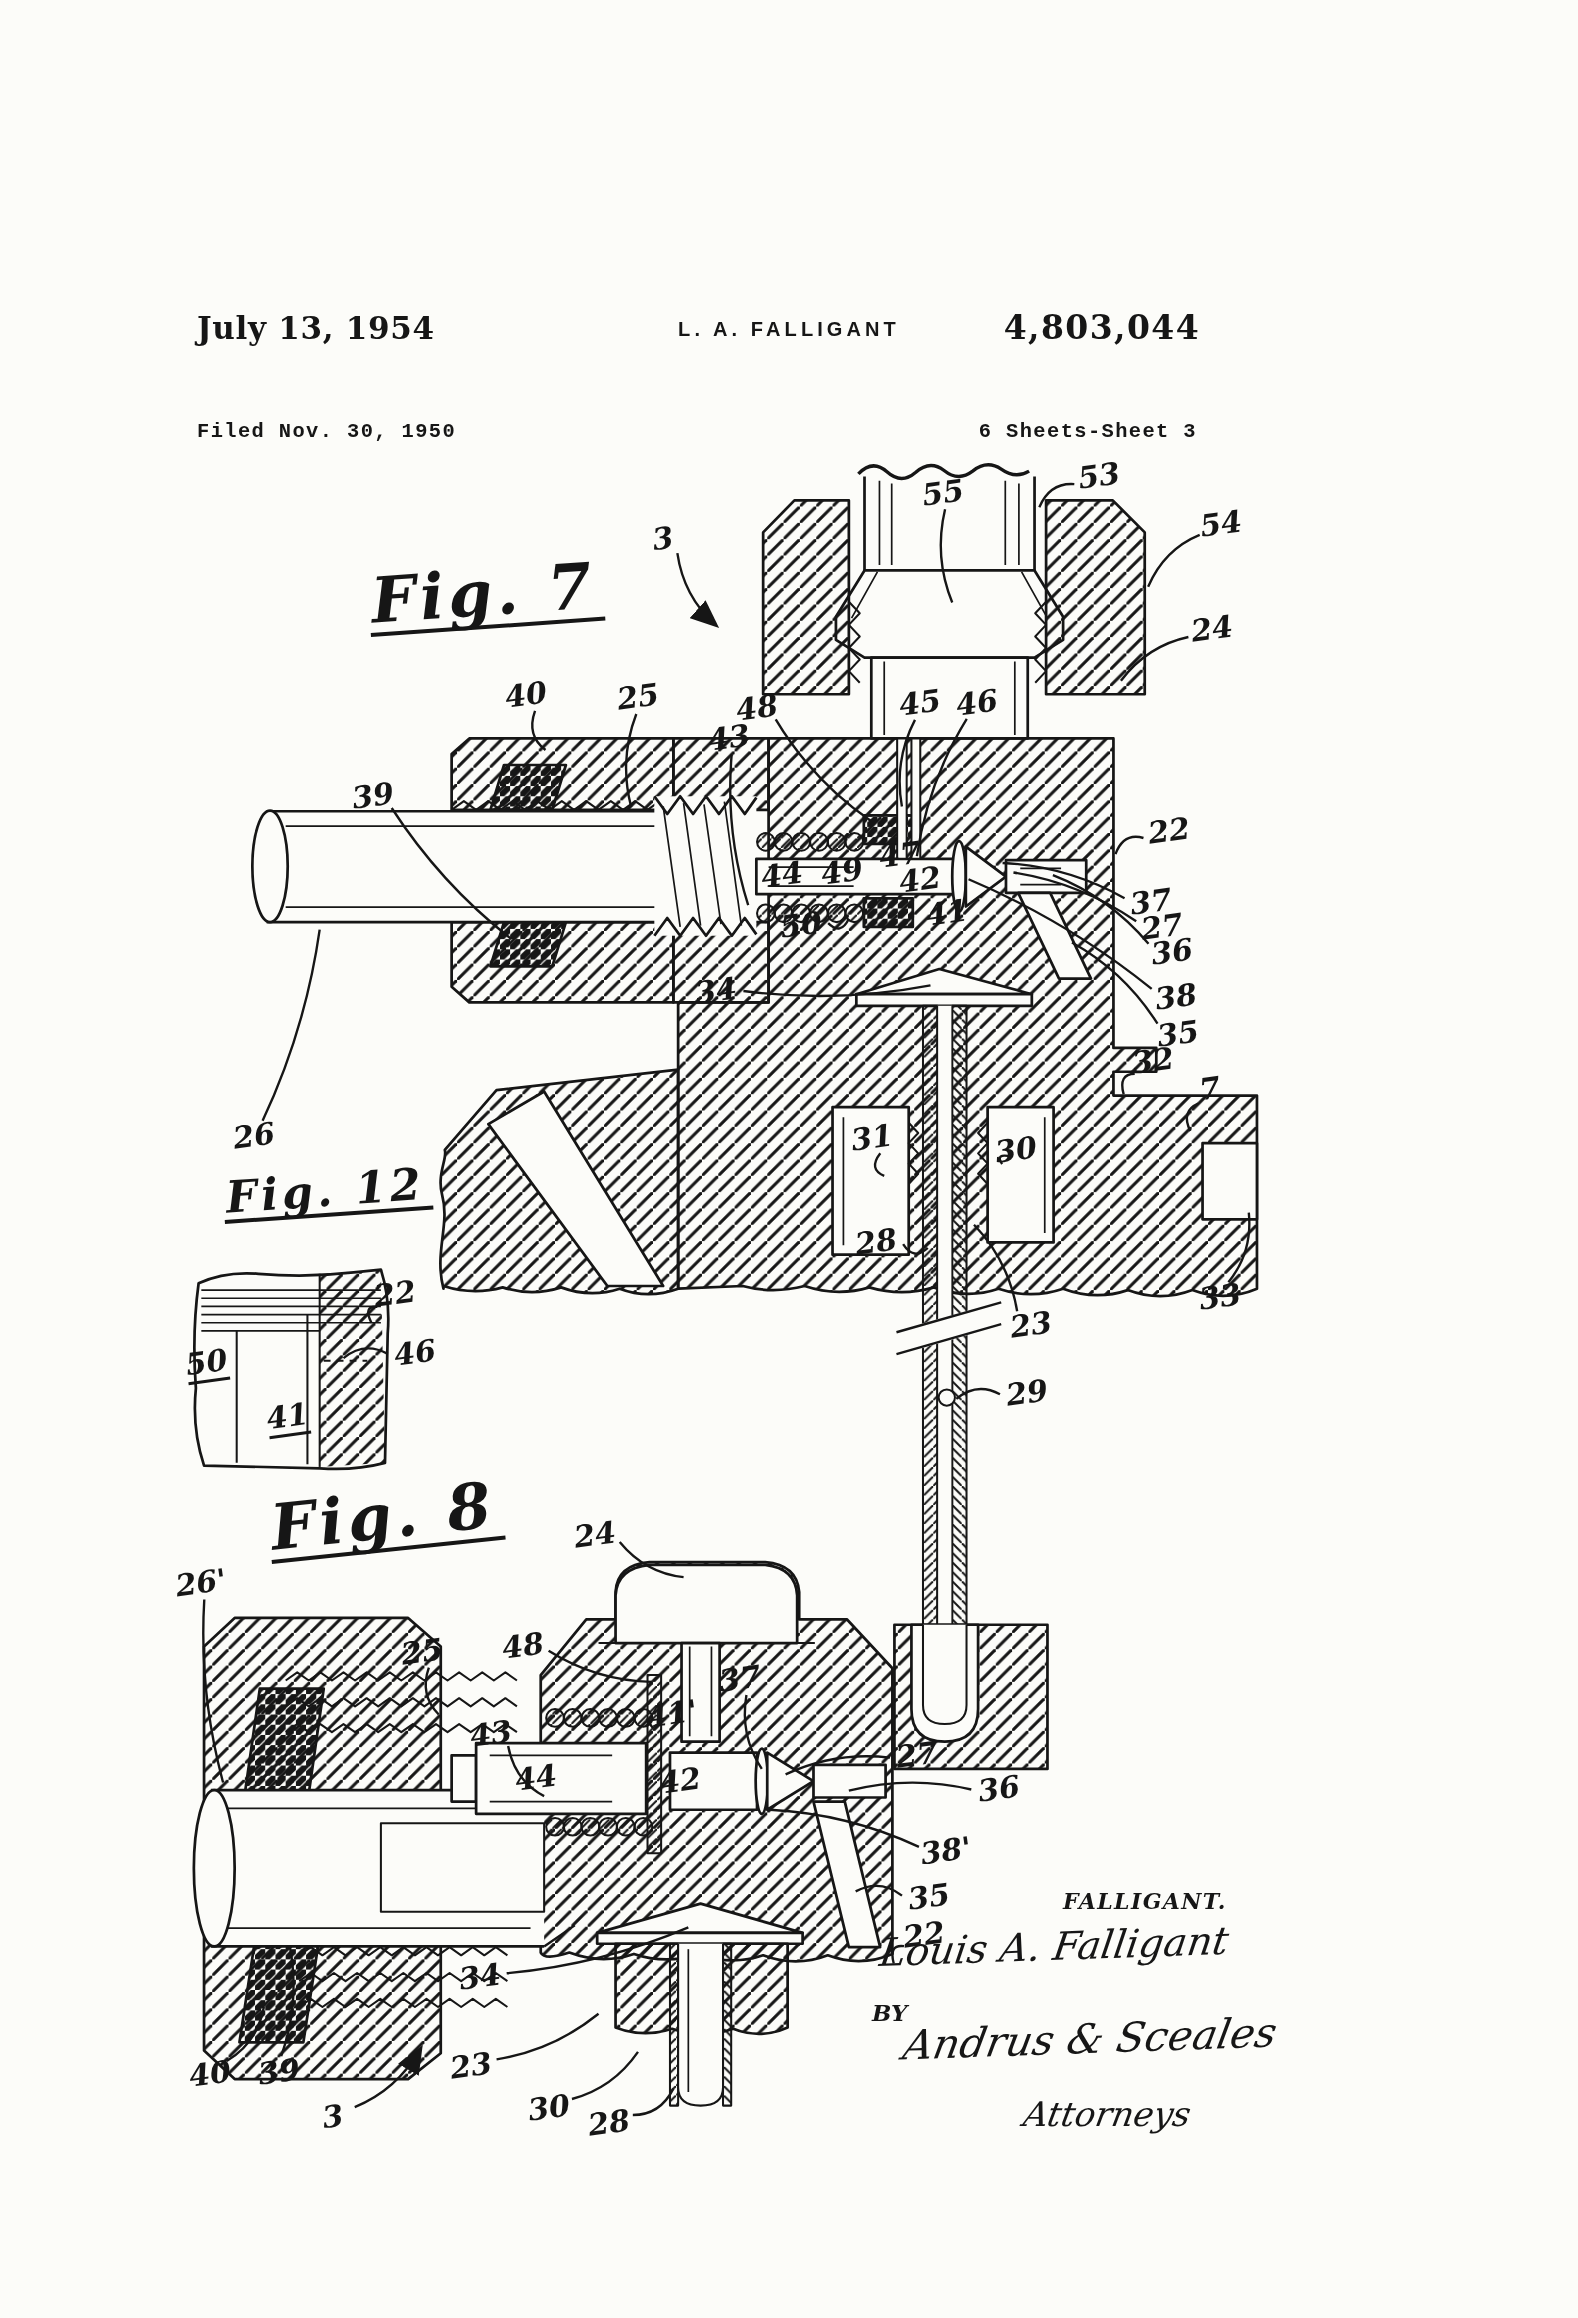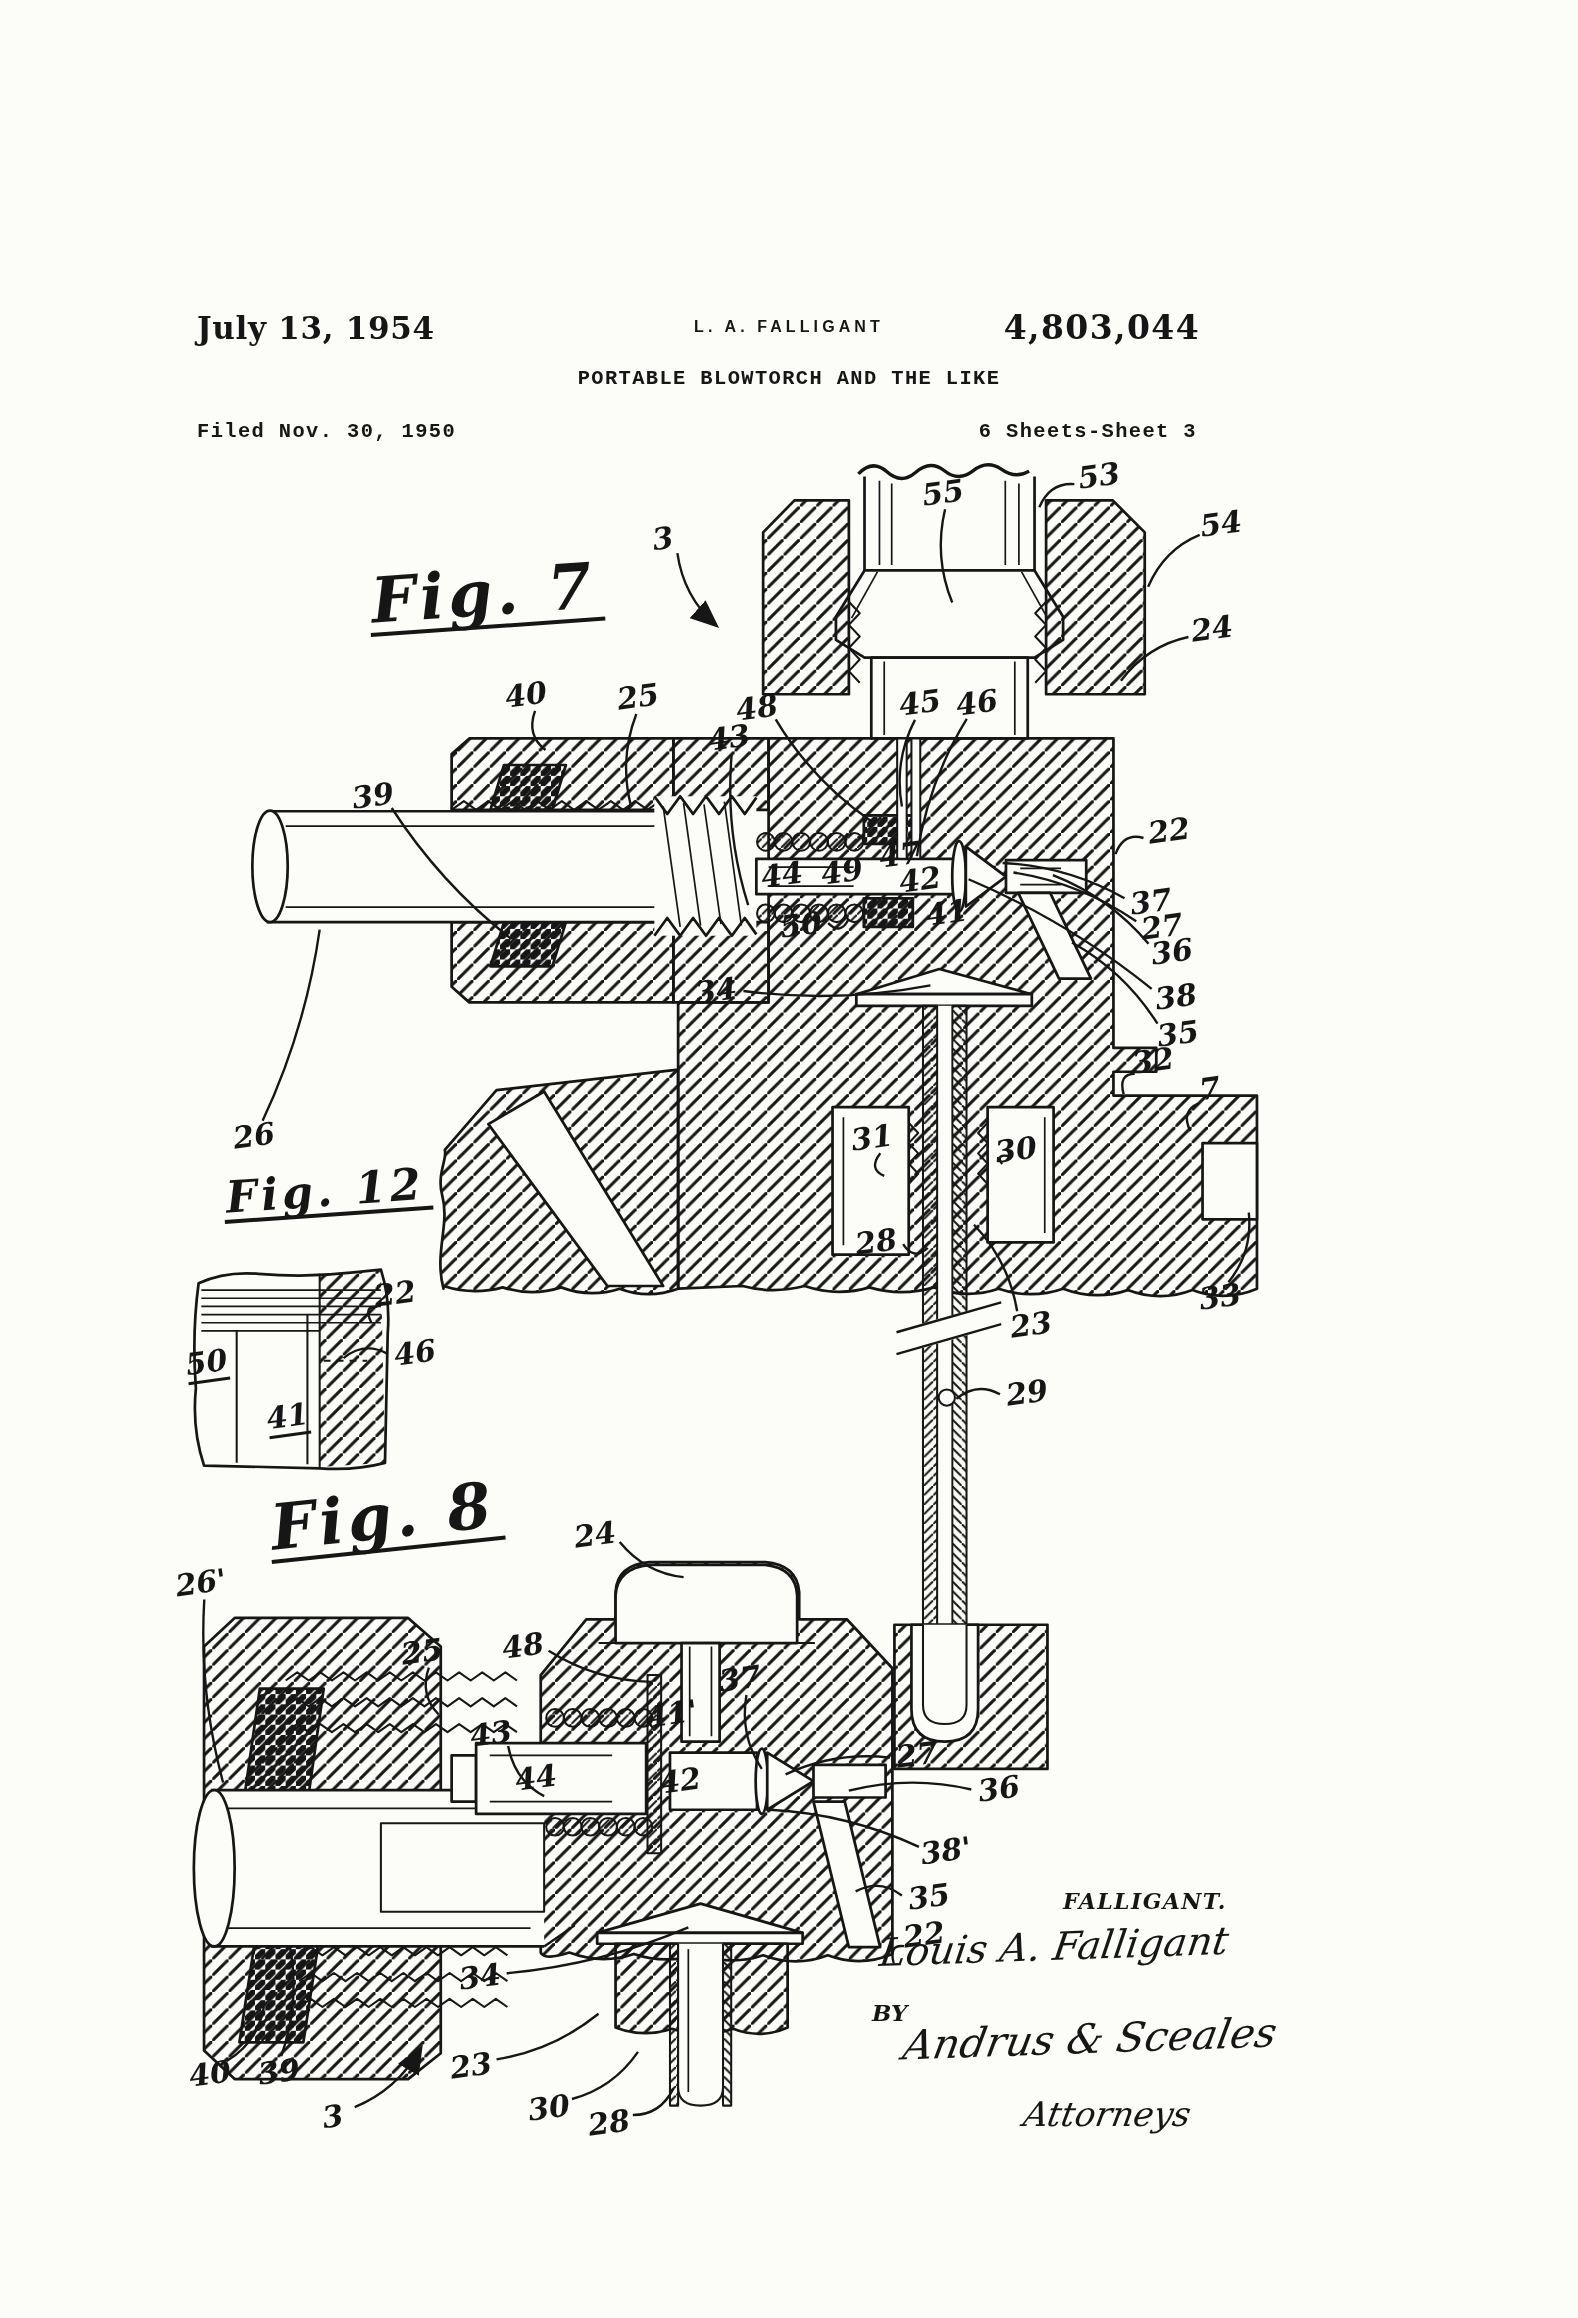--- a/index.html
+++ b/index.html
@@ -11,21 +11,21 @@
     color:#161616;
     overflow:hidden;
   }
   
   .hdr-date{
     position:absolute;left:197px;top:310px;
     font-family:"DejaVu Serif",serif;font-weight:bold;font-size:31px;letter-spacing:0.7px;
   }
   .hdr-name{
     position:absolute;left:0;top:318px;width:1578px;text-align:center;
-    font-family:"Liberation Sans",sans-serif;font-weight:bold;font-size:16px;letter-spacing:4.1px;
+    font-family:"Liberation Sans",sans-serif;font-weight:bold;font-size:20px;letter-spacing:4.1px;
   }
   .hdr-number{
     position:absolute;right:378px;top:308px;
     font-family:"DejaVu Serif",serif;font-weight:bold;font-size:33px;letter-spacing:1.4px;
   }
   .hdr-title{
     position:absolute;left:0;top:367px;width:1578px;text-align:center;
     font-family:"Liberation Mono",monospace;font-weight:bold;font-size:20.4px;letter-spacing:1.4px;
   }
   .hdr-filed{
@@ -315,21 +315,20 @@
       <path d="M840.9053837480228,3085.2660696152466 Q901.1254613933689,3069.280995869036 938,3016" stroke="#161616" stroke-width="3.5" fill="none"></path>
       <path d="M930.3967288952792,3108.822085612017 Q970.4447859699574,3108.879243698412 990,3070" stroke="#161616" stroke-width="3.5" fill="none"></path>
       <path d="M333.29505959649043,3029.4081311965797 Q377.69007620138063,3003.61634837636 388,2950" stroke="#161616" stroke-width="3.5" fill="none"></path>
       <path d="M413.4281997688958,3022.088306611952 Q441.6331521568256,2942.9296631788684 426,2860" stroke="#161616" stroke-width="3.5" fill="none"></path>
       <path d="M521.5209749489825,3097.2245429926643 Q583.3046563978821,3071.9488077182727 618,3012" stroke="#161616" stroke-width="3.5" fill="none" marker-end="url(#arrowhead)"></path>
     </svg>
 
   <div class="hdr-date">July 13, 1954</div>
   <div class="hdr-name">L. A. FALLIGANT</div>
   <div class="hdr-number">4,803,044</div>
-  <div class="hdr-title">PORTABLE BLOWTORCH AND THE LIKE</div>
   <div class="hdr-filed">Filed Nov. 30, 1950</div>
   <div class="hdr-sheet">6 Sheets-Sheet 3</div>
 
   <div class="fig-label" id="fig7-label">Fig. 7</div>
   <div class="fig-label" id="fig12-label">Fig. 12</div>
   <div class="fig-label" id="fig8-label">Fig. 8</div>
 
   <div id="numeral-layer" class="layer">
       <div class="num" style="left: 1099px; top: 476px;">53</div>
       <div class="num" style="left: 943px; top: 493px;">55</div>

